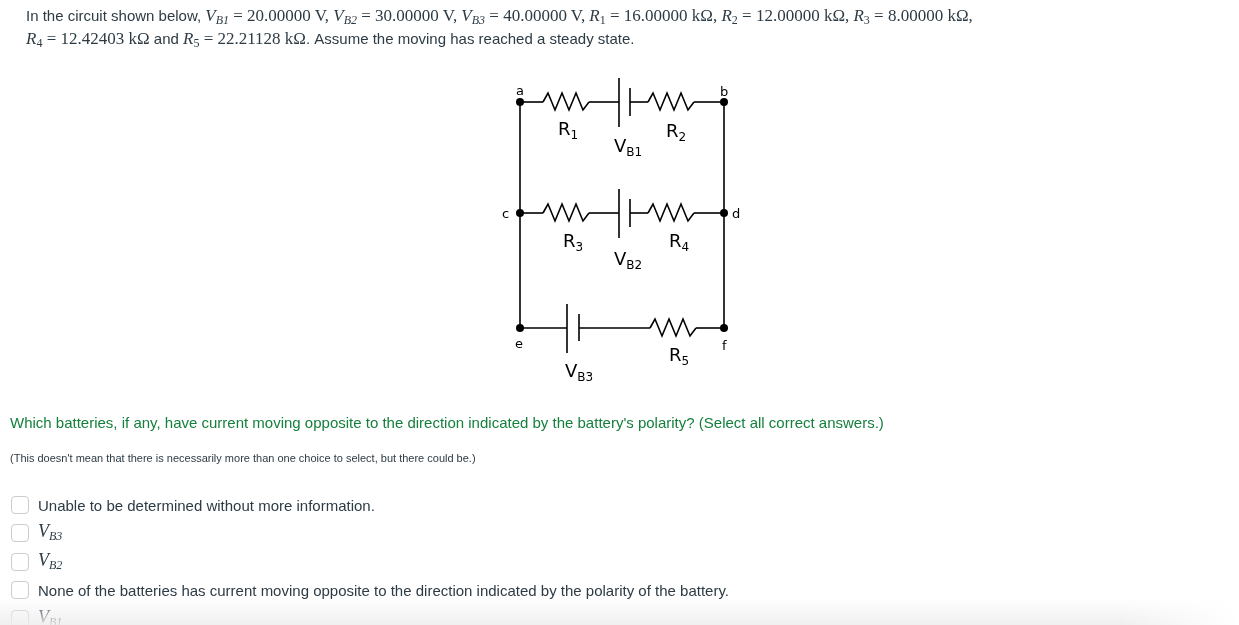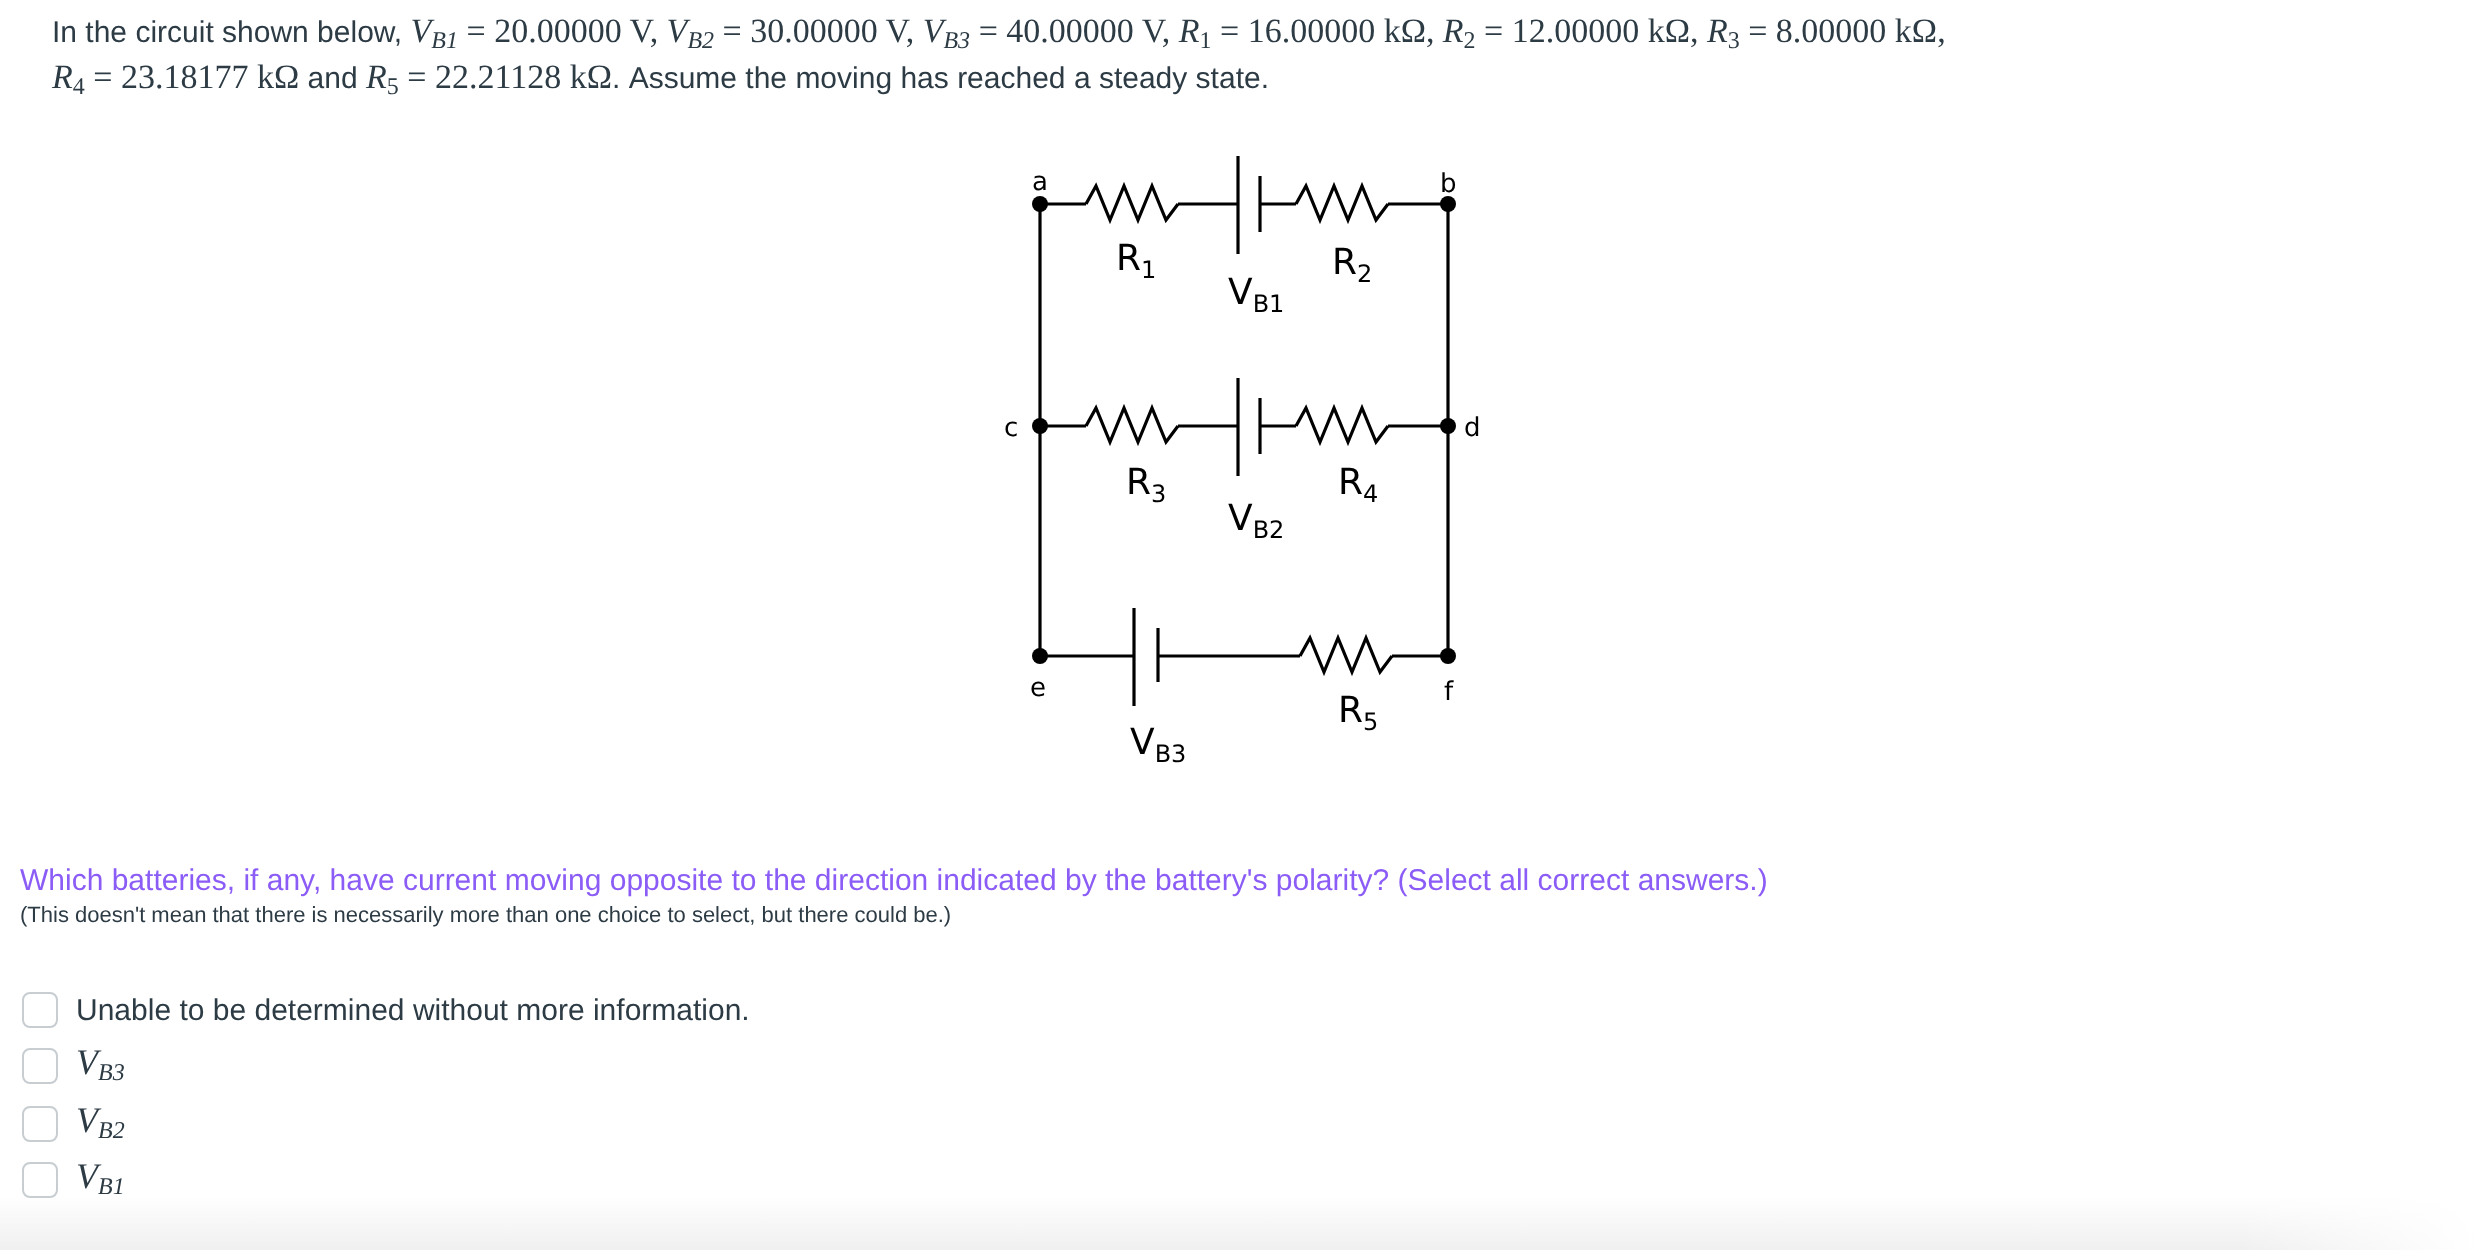--- a/index.html
+++ b/index.html
@@ -51,23 +51,23 @@
       height: 400px;
     }
     .circuit svg {
       position: absolute;
       left: 0;
       top: 0;
     }
     .question {
       position: absolute;
       left: 10px;
-      top: 432px;
-      font-size: 15px;
-      color: #8b5cf6;
+      top: 414px;
+      font-size: 15px;
+      color: #15803d;
     }
     .note {
       position: absolute;
       left: 10px;
       top: 452px;
       font-size: 11px;
       color: #2d3b45;
     }
     .options {
       position: absolute;
@@ -127,21 +127,21 @@
 
 <div class="intro">
   <span>In the circuit shown below,</span>
   <span class="math"><span class="mi">V</span><span class="sub">B1</span><span> = 20.00000 V,</span></span>
   <span class="math"><span class="mi">V</span><span class="sub">B2</span><span> = 30.00000 V,</span></span>
   <span class="math"><span class="mi">V</span><span class="sub">B3</span><span> = 40.00000 V,</span></span>
   <span class="math"><span class="mi">R</span><span class="sub-up">1</span><span> = 16.00000 kΩ,</span></span>
   <span class="math"><span class="mi">R</span><span class="sub-up">2</span><span> = 12.00000 kΩ,</span></span>
   <span class="math"><span class="mi">R</span><span class="sub-up">3</span><span> = 8.00000 kΩ,</span></span>
   <br>
-  <span class="math"><span class="mi">R</span><span class="sub-up">4</span><span> = 23.18177 kΩ</span></span><span> and </span><span class="math"><span class="mi">R</span><span class="sub-up">5</span><span> = 22.21128 kΩ</span></span><span>. Assume the moving has reached a steady state.</span>
+  <span class="math"><span class="mi">R</span><span class="sub-up">4</span><span> = 12.42403 kΩ</span></span><span> and </span><span class="math"><span class="mi">R</span><span class="sub-up">5</span><span> = 22.21128 kΩ</span></span><span>. Assume the moving has reached a steady state.</span>
 </div>
 
 <div class="circuit">
   <svg width="1239" height="400" viewBox="0 0 1239 400" xmlns="http://www.w3.org/2000/svg">
     <g stroke="#000" stroke-width="1.6" fill="none" stroke-linejoin="miter">
 
       <line x1="520" y1="102" x2="520" y2="327"></line>
 
       <line x1="724" y1="102" x2="724" y2="328"></line>
 
@@ -215,17 +215,21 @@
   <label class="option">
     <span class="checkbox"></span>
     <span class="option-label math-label"><span>V</span><span class="sub">B3</span></span>
   </label>
   <label class="option">
     <span class="checkbox"></span>
     <span class="option-label math-label"><span>V</span><span class="sub">B2</span></span>
   </label>
   <label class="option">
     <span class="checkbox"></span>
+    <span class="option-label">None of the batteries has current moving opposite to the direction indicated by the polarity of the battery.</span>
+  </label>
+  <label class="option">
+    <span class="checkbox"></span>
     <span class="option-label math-label"><span>V</span><span class="sub">B1</span></span>
   </label>
 </div>
 
 <div class="bottom-fade"></div>
 
 </body></html>

